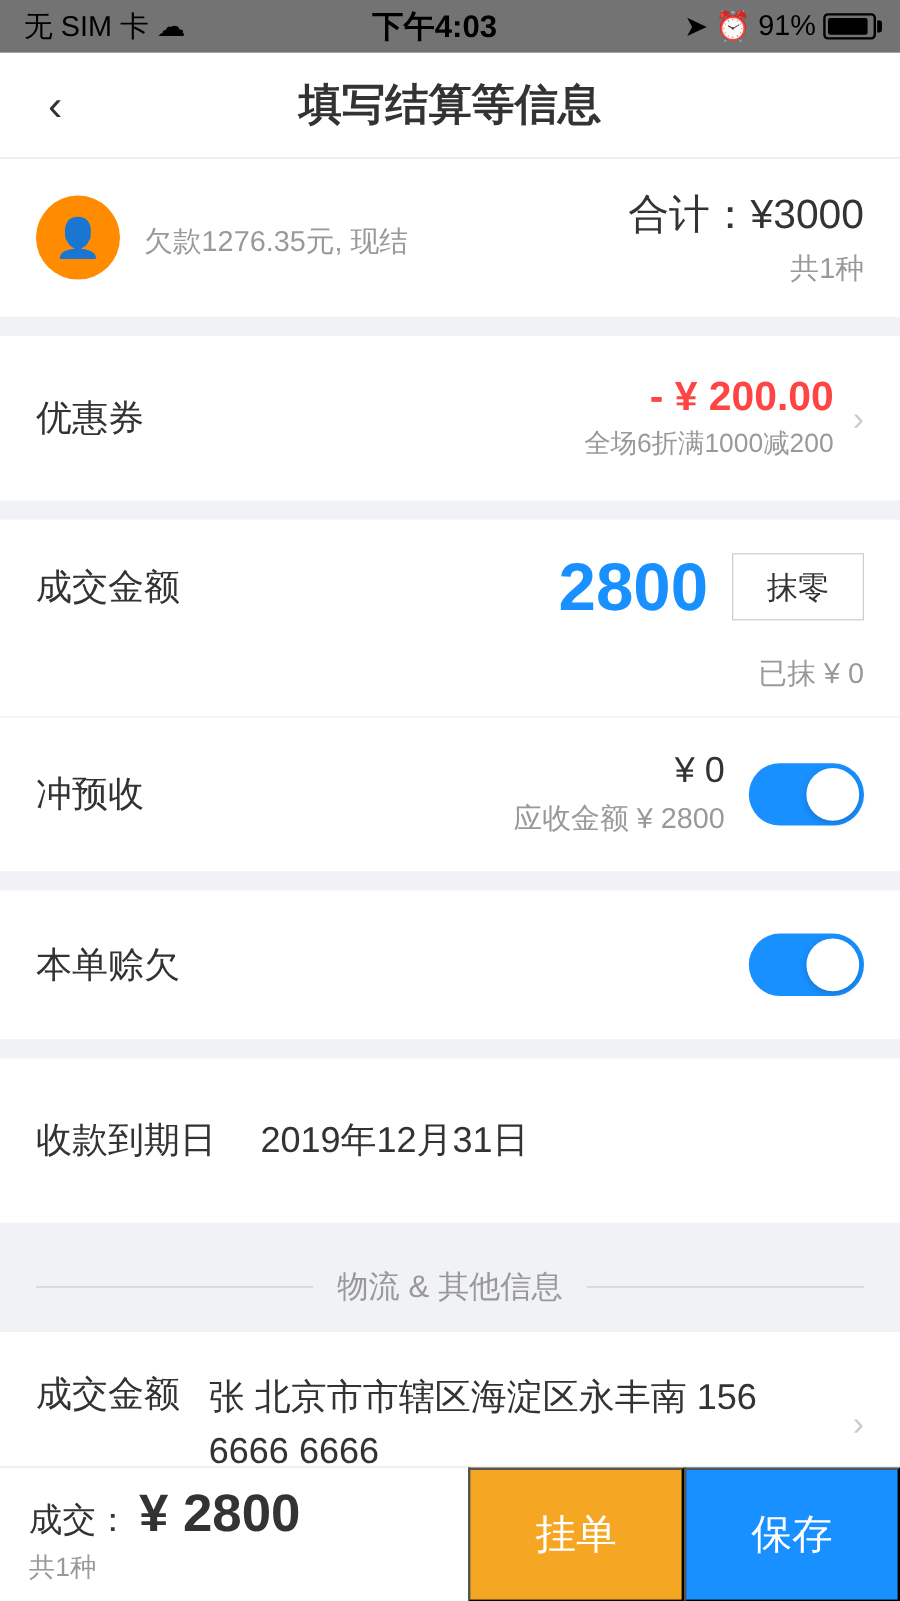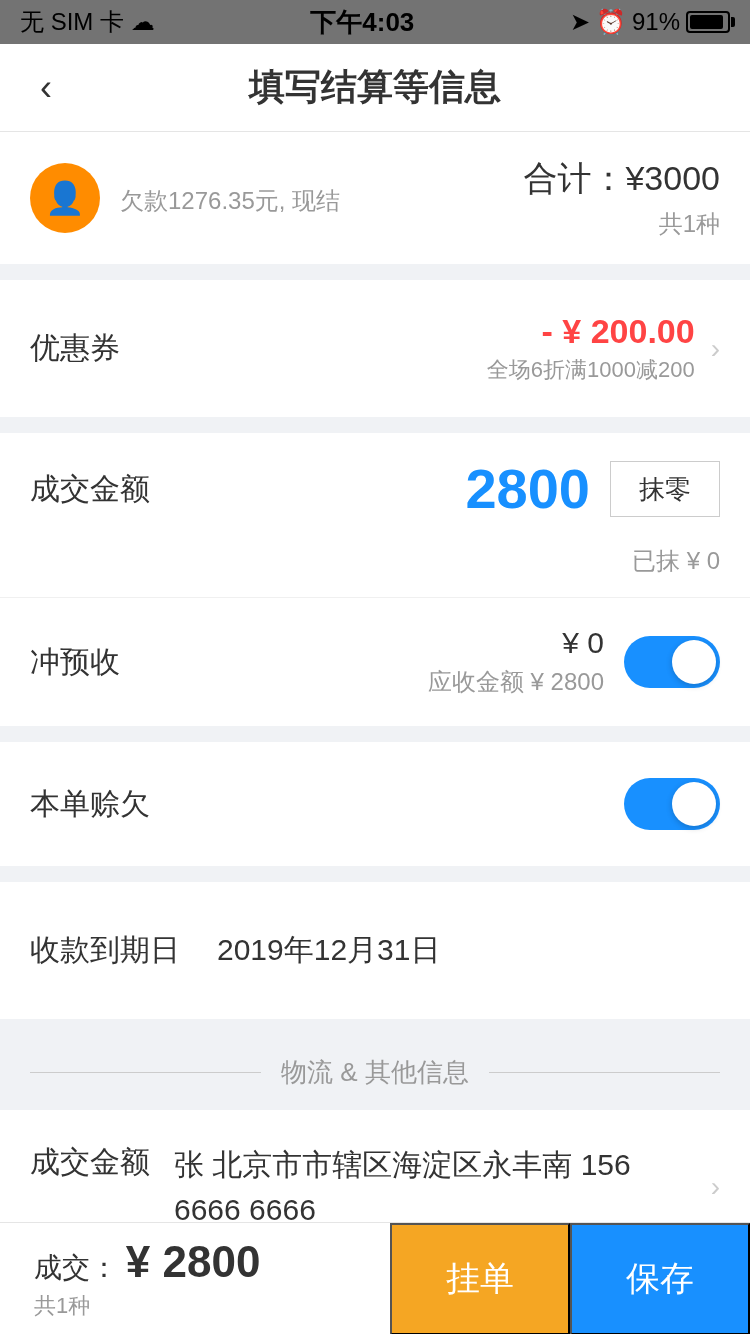--- a/index.html
+++ b/index.html
@@ -174,21 +174,21 @@
     .address-chevron { color: #ccc; font-size: 28px; margin-left: 16px; align-self: center; }
 
     
     .bottom-bar {
       position: fixed; bottom: 0; left: 0; width: 750px; height: 112px;
       background: #fff;
       display: flex; align-items: center;
       border-top: 1px solid #e5e5e5;
     }
     .bottom-summary {
-      flex: 1; padding: 0 34px;
+      flex: 1; padding: 0 24px;
     }
     .bottom-deal-amount { font-size: 44px; color: #333; font-weight: 600; }
     .bottom-count { font-size: 22px; color: #999; margin-top: 4px; }
     .bottom-btn {
       width: 180px; height: 112px;
       display: flex; align-items: center; justify-content: center;
       font-size: 34px; color: #fff; font-weight: 500; cursor: pointer;
     }
     .btn-hold { background: #f5a623; }
     .btn-save { background: #1890ff; }

